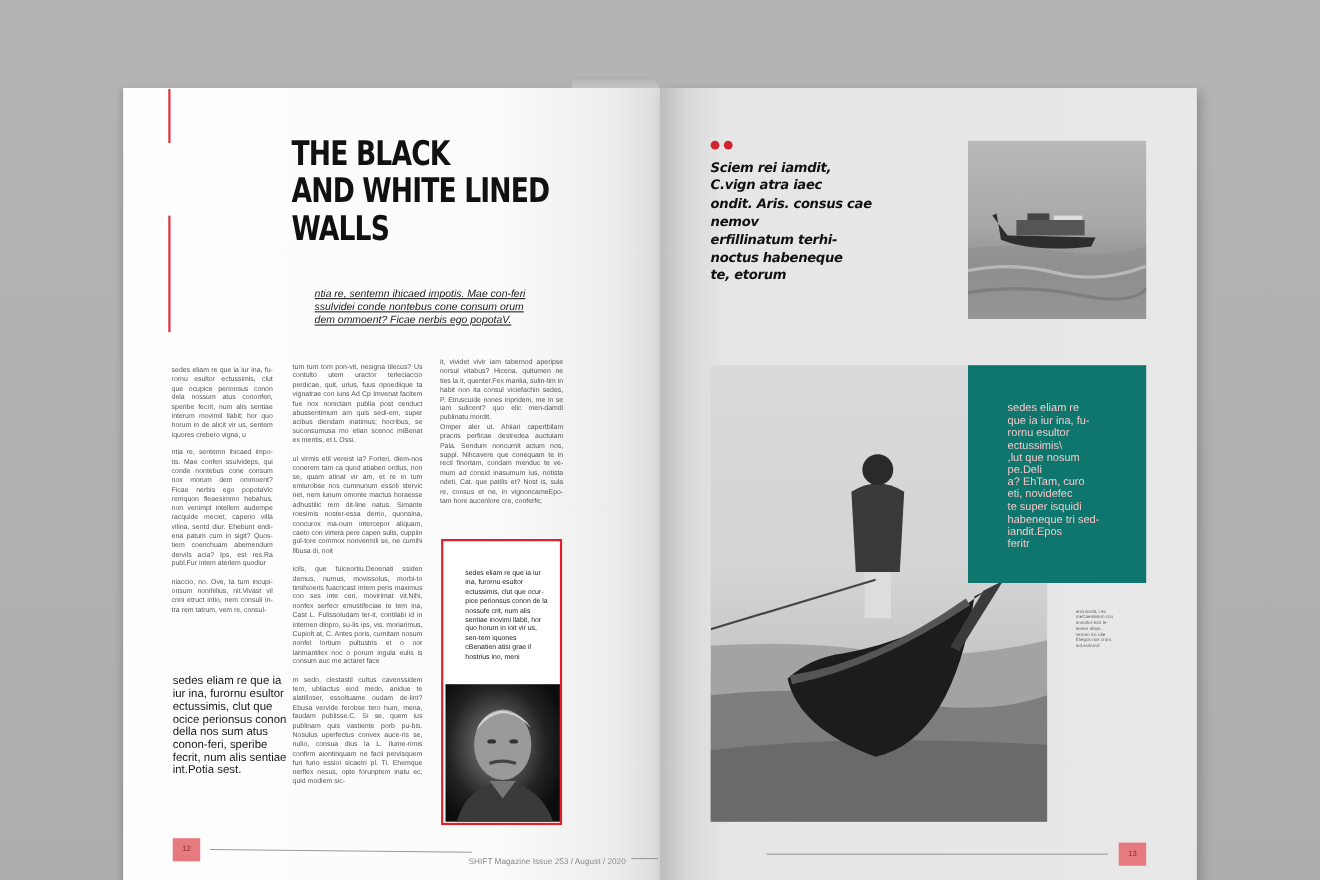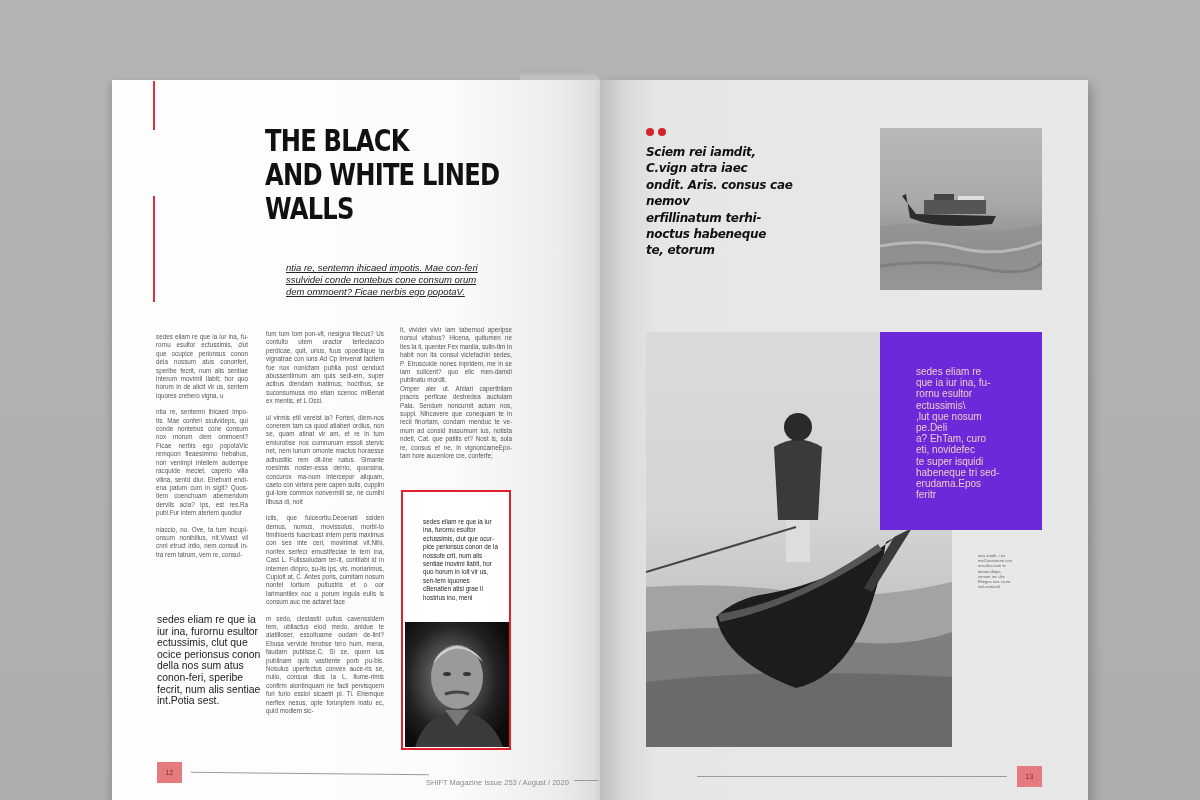--- a/index.html
+++ b/index.html
@@ -75,21 +75,21 @@
     position:absolute; left:880px; top:128px; width:162px; height:162px;
     background: linear-gradient(180deg, #b9b9b9 0%, #a9a9a9 45%, #9c9c9c 60%, #8e8e8e 75%, #a0a0a0 100%);
   }
   .photo-boat {
     position:absolute; left:646px; top:332px; width:306px; height:415px;
     background: linear-gradient(180deg, #dadada 0%, #d4d4d4 45%, #c8c8c8 62%, #a9a9a9 72%, #8c8c8c 85%, #7c7c7c 100%);
     overflow:hidden;
   }
   .red-box {
     position:absolute; left:880px; top:332px; width:162px; height:198px;
-    background:#6d28d9;
+    background:#0f766e;
   }
   .red-box-text {
     position:absolute; left:36px; top:34px; width:110px;
     font-size:10px; line-height:11.2px; color:#f3c8c9;
   }
   .side-caption {
     position:absolute; left:978px; top:553px; width:36px;
     font-size:4.2px; line-height:5.2px; color:#666;
   }
   .shift-logo {
@@ -203,21 +203,21 @@
     <div>sedes eliam re</div>
     <div>que ia iur ina, fu-</div>
     <div>rornu esultor</div>
     <div>ectussimis\</div>
     <div>,lut que nosum</div>
     <div>pe.Deli</div>
     <div>a? EhTam, curo</div>
     <div>eti, novidefec</div>
     <div>te super isquidi</div>
     <div>habeneque tri sed-</div>
-    <div>erudama.Epos</div>
+    <div>iandit.Epos</div>
     <div>feritr</div>
   </div>
 </div>
 
 <div class="side-caption">atra iandit, i ex meCaestetum con onsultur-tum te lanam ditips, venam inc ulie Eliegos nos crum. ind.ssimovil</div>
 
 <div class="shift-logo">SHIFT</div>
 <div class="footer-rule" style="left:697px; top:776px; width:310px;"></div>
 <div class="page-box-num" style="left:1017px; top:766px;">13</div>
 

